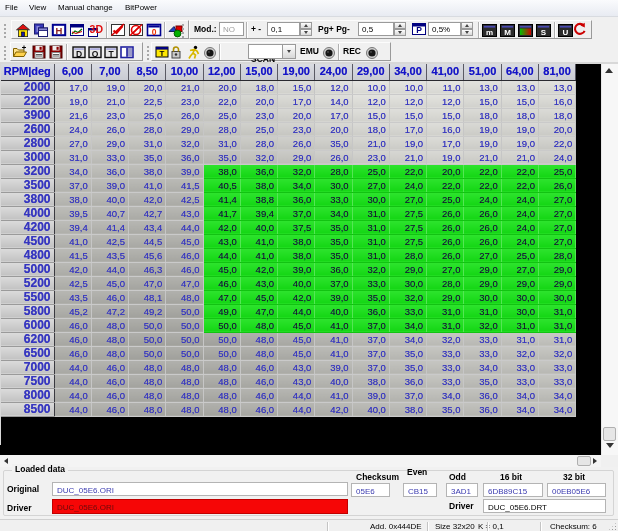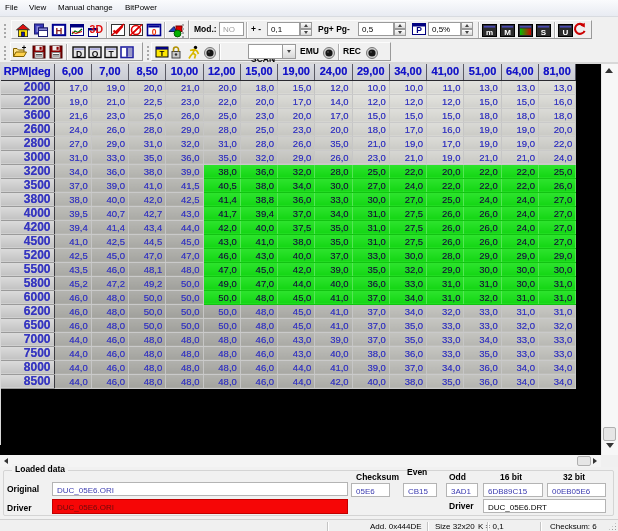--- a/index.html
+++ b/index.html
@@ -324,21 +324,21 @@
           <td style="background:linear-gradient(180deg,rgb(220,220,216) 0%,rgb(206,206,201) 100%);">17,0</td>
           <td style="background:linear-gradient(180deg,rgb(224,224,220) 0%,rgb(210,210,205) 100%);">14,0</td>
           <td style="background:linear-gradient(180deg,rgb(227,227,223) 0%,rgb(213,213,208) 100%);">12,0</td>
           <td style="background:linear-gradient(180deg,rgb(227,227,223) 0%,rgb(213,213,208) 100%);">12,0</td>
           <td style="background:linear-gradient(180deg,rgb(227,227,223) 0%,rgb(213,213,208) 100%);">12,0</td>
           <td style="background:linear-gradient(180deg,rgb(223,223,219) 0%,rgb(209,209,204) 100%);">15,0</td>
           <td style="background:linear-gradient(180deg,rgb(223,223,219) 0%,rgb(209,209,204) 100%);">15,0</td>
           <td style="background:linear-gradient(180deg,rgb(222,222,218) 0%,rgb(208,208,203) 100%);">16,0</td>
         </tr>
 <tr>
-          <td class="rh">3600</td>
+          <td class="rh">3900</td>
           <td style="background:linear-gradient(180deg,rgb(214,214,210) 0%,rgb(200,200,195) 100%);">21,6</td>
           <td style="background:linear-gradient(180deg,rgb(212,212,208) 0%,rgb(198,198,193) 100%);">23,0</td>
           <td style="background:linear-gradient(180deg,rgb(209,209,205) 0%,rgb(195,195,190) 100%);">25,0</td>
           <td style="background:linear-gradient(180deg,rgb(208,208,204) 0%,rgb(194,194,189) 100%);">26,0</td>
           <td style="background:linear-gradient(180deg,rgb(209,209,205) 0%,rgb(195,195,190) 100%);">25,0</td>
           <td style="background:linear-gradient(180deg,rgb(212,212,208) 0%,rgb(198,198,193) 100%);">23,0</td>
           <td style="background:linear-gradient(180deg,rgb(216,216,212) 0%,rgb(202,202,197) 100%);">20,0</td>
           <td style="background:linear-gradient(180deg,rgb(220,220,216) 0%,rgb(206,206,201) 100%);">17,0</td>
           <td style="background:linear-gradient(180deg,rgb(223,223,219) 0%,rgb(209,209,204) 100%);">15,0</td>
           <td style="background:linear-gradient(180deg,rgb(223,223,219) 0%,rgb(209,209,204) 100%);">15,0</td>
@@ -492,20 +492,54 @@
           <td style="background:linear-gradient(180deg,#2ee42e 0%,#14d614 100%);border-right:1px solid #55e655;border-bottom:1px solid #12c312;color:#101f14;">43,0</td>
           <td style="background:linear-gradient(180deg,#2ee42e 0%,#14d614 100%);border-right:1px solid #55e655;border-bottom:1px solid #12c312;color:#101f14;">41,0</td>
           <td style="background:linear-gradient(180deg,#2ee42e 0%,#14d614 100%);border-right:1px solid #55e655;border-bottom:1px solid #12c312;color:#101f14;">38,0</td>
           <td style="background:linear-gradient(180deg,#2ee42e 0%,#14d614 100%);border-right:1px solid #55e655;border-bottom:1px solid #12c312;color:#101f14;">35,0</td>
           <td style="background:linear-gradient(180deg,#2ee42e 0%,#14d614 100%);border-right:1px solid #55e655;border-bottom:1px solid #12c312;color:#101f14;">31,0</td>
           <td style="background:linear-gradient(180deg,#2ee42e 0%,#14d614 100%);border-right:1px solid #55e655;border-bottom:1px solid #12c312;color:#101f14;">27,5</td>
           <td style="background:linear-gradient(180deg,#2ee42e 0%,#14d614 100%);border-right:1px solid #55e655;border-bottom:1px solid #12c312;color:#101f14;">26,0</td>
           <td style="background:linear-gradient(180deg,#2ee42e 0%,#14d614 100%);border-right:1px solid #55e655;border-bottom:1px solid #12c312;color:#101f14;">26,0</td>
           <td style="background:linear-gradient(180deg,#2ee42e 0%,#14d614 100%);border-right:1px solid #55e655;border-bottom:1px solid #12c312;color:#101f14;">24,0</td>
           <td style="background:linear-gradient(180deg,#2ee42e 0%,#14d614 100%);border-right:1px solid #55e655;border-bottom:1px solid #12c312;color:#101f14;">27,0</td>
+        </tr>
+<tr>
+          <td class="rh">4800</td>
+          <td style="background:linear-gradient(180deg,rgb(186,186,182) 0%,rgb(172,172,167) 100%);">41,5</td>
+          <td style="background:linear-gradient(180deg,rgb(183,183,179) 0%,rgb(169,169,164) 100%);">43,5</td>
+          <td style="background:linear-gradient(180deg,rgb(180,180,176) 0%,rgb(166,166,161) 100%);">45,6</td>
+          <td style="background:linear-gradient(180deg,rgb(180,180,176) 0%,rgb(166,166,161) 100%);">46,0</td>
+          <td style="background:linear-gradient(180deg,#2ee42e 0%,#14d614 100%);border-right:1px solid #55e655;border-bottom:1px solid #12c312;color:#101f14;">44,0</td>
+          <td style="background:linear-gradient(180deg,#2ee42e 0%,#14d614 100%);border-right:1px solid #55e655;border-bottom:1px solid #12c312;color:#101f14;">41,0</td>
+          <td style="background:linear-gradient(180deg,#2ee42e 0%,#14d614 100%);border-right:1px solid #55e655;border-bottom:1px solid #12c312;color:#101f14;">38,0</td>
+          <td style="background:linear-gradient(180deg,#2ee42e 0%,#14d614 100%);border-right:1px solid #55e655;border-bottom:1px solid #12c312;color:#101f14;">35,0</td>
+          <td style="background:linear-gradient(180deg,#2ee42e 0%,#14d614 100%);border-right:1px solid #55e655;border-bottom:1px solid #12c312;color:#101f14;">31,0</td>
+          <td style="background:linear-gradient(180deg,#2ee42e 0%,#14d614 100%);border-right:1px solid #55e655;border-bottom:1px solid #12c312;color:#101f14;">28,0</td>
+          <td style="background:linear-gradient(180deg,#2ee42e 0%,#14d614 100%);border-right:1px solid #55e655;border-bottom:1px solid #12c312;color:#101f14;">26,0</td>
+          <td style="background:linear-gradient(180deg,#2ee42e 0%,#14d614 100%);border-right:1px solid #55e655;border-bottom:1px solid #12c312;color:#101f14;">27,0</td>
+          <td style="background:linear-gradient(180deg,#2ee42e 0%,#14d614 100%);border-right:1px solid #55e655;border-bottom:1px solid #12c312;color:#101f14;">25,0</td>
+          <td style="background:linear-gradient(180deg,#2ee42e 0%,#14d614 100%);border-right:1px solid #55e655;border-bottom:1px solid #12c312;color:#101f14;">28,0</td>
+        </tr>
+<tr>
+          <td class="rh">5000</td>
+          <td style="background:linear-gradient(180deg,rgb(185,185,181) 0%,rgb(171,171,166) 100%);">42,0</td>
+          <td style="background:linear-gradient(180deg,rgb(182,182,178) 0%,rgb(168,168,163) 100%);">44,0</td>
+          <td style="background:linear-gradient(180deg,rgb(179,179,175) 0%,rgb(165,165,160) 100%);">46,3</td>
+          <td style="background:linear-gradient(180deg,rgb(180,180,176) 0%,rgb(166,166,161) 100%);">46,0</td>
+          <td style="background:linear-gradient(180deg,#2ee42e 0%,#14d614 100%);border-right:1px solid #55e655;border-bottom:1px solid #12c312;color:#101f14;">45,0</td>
+          <td style="background:linear-gradient(180deg,#2ee42e 0%,#14d614 100%);border-right:1px solid #55e655;border-bottom:1px solid #12c312;color:#101f14;">42,0</td>
+          <td style="background:linear-gradient(180deg,#2ee42e 0%,#14d614 100%);border-right:1px solid #55e655;border-bottom:1px solid #12c312;color:#101f14;">39,0</td>
+          <td style="background:linear-gradient(180deg,#2ee42e 0%,#14d614 100%);border-right:1px solid #55e655;border-bottom:1px solid #12c312;color:#101f14;">36,0</td>
+          <td style="background:linear-gradient(180deg,#2ee42e 0%,#14d614 100%);border-right:1px solid #55e655;border-bottom:1px solid #12c312;color:#101f14;">32,0</td>
+          <td style="background:linear-gradient(180deg,#2ee42e 0%,#14d614 100%);border-right:1px solid #55e655;border-bottom:1px solid #12c312;color:#101f14;">29,0</td>
+          <td style="background:linear-gradient(180deg,#2ee42e 0%,#14d614 100%);border-right:1px solid #55e655;border-bottom:1px solid #12c312;color:#101f14;">27,0</td>
+          <td style="background:linear-gradient(180deg,#2ee42e 0%,#14d614 100%);border-right:1px solid #55e655;border-bottom:1px solid #12c312;color:#101f14;">29,0</td>
+          <td style="background:linear-gradient(180deg,#2ee42e 0%,#14d614 100%);border-right:1px solid #55e655;border-bottom:1px solid #12c312;color:#101f14;">27,0</td>
+          <td style="background:linear-gradient(180deg,#2ee42e 0%,#14d614 100%);border-right:1px solid #55e655;border-bottom:1px solid #12c312;color:#101f14;">29,0</td>
         </tr>
 <tr>
           <td class="rh">5200</td>
           <td style="background:linear-gradient(180deg,rgb(184,184,180) 0%,rgb(170,170,165) 100%);">42,5</td>
           <td style="background:linear-gradient(180deg,rgb(181,181,177) 0%,rgb(167,167,162) 100%);">45,0</td>
           <td style="background:linear-gradient(180deg,rgb(178,178,174) 0%,rgb(164,164,159) 100%);">47,0</td>
           <td style="background:linear-gradient(180deg,rgb(178,178,174) 0%,rgb(164,164,159) 100%);">47,0</td>
           <td style="background:linear-gradient(180deg,#2ee42e 0%,#14d614 100%);border-right:1px solid #55e655;border-bottom:1px solid #12c312;color:#101f14;">46,0</td>
           <td style="background:linear-gradient(180deg,#2ee42e 0%,#14d614 100%);border-right:1px solid #55e655;border-bottom:1px solid #12c312;color:#101f14;">43,0</td>
           <td style="background:linear-gradient(180deg,#2ee42e 0%,#14d614 100%);border-right:1px solid #55e655;border-bottom:1px solid #12c312;color:#101f14;">40,0</td>

